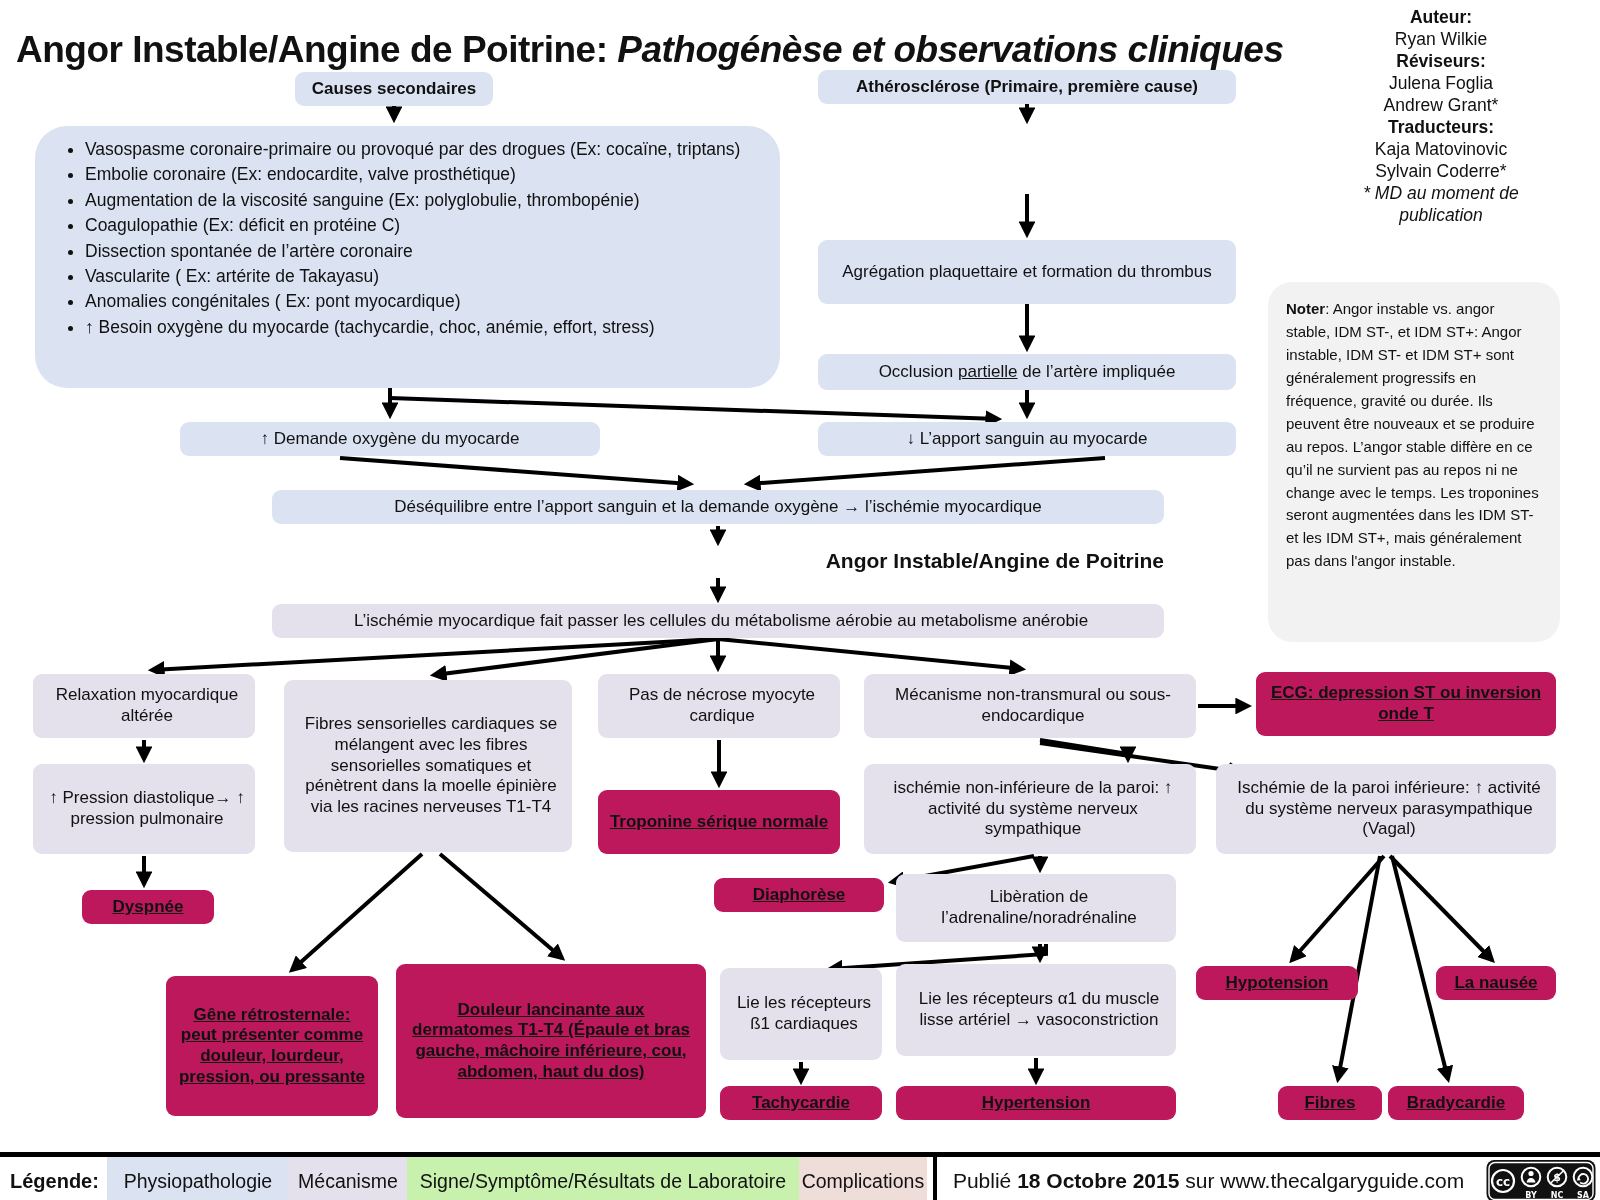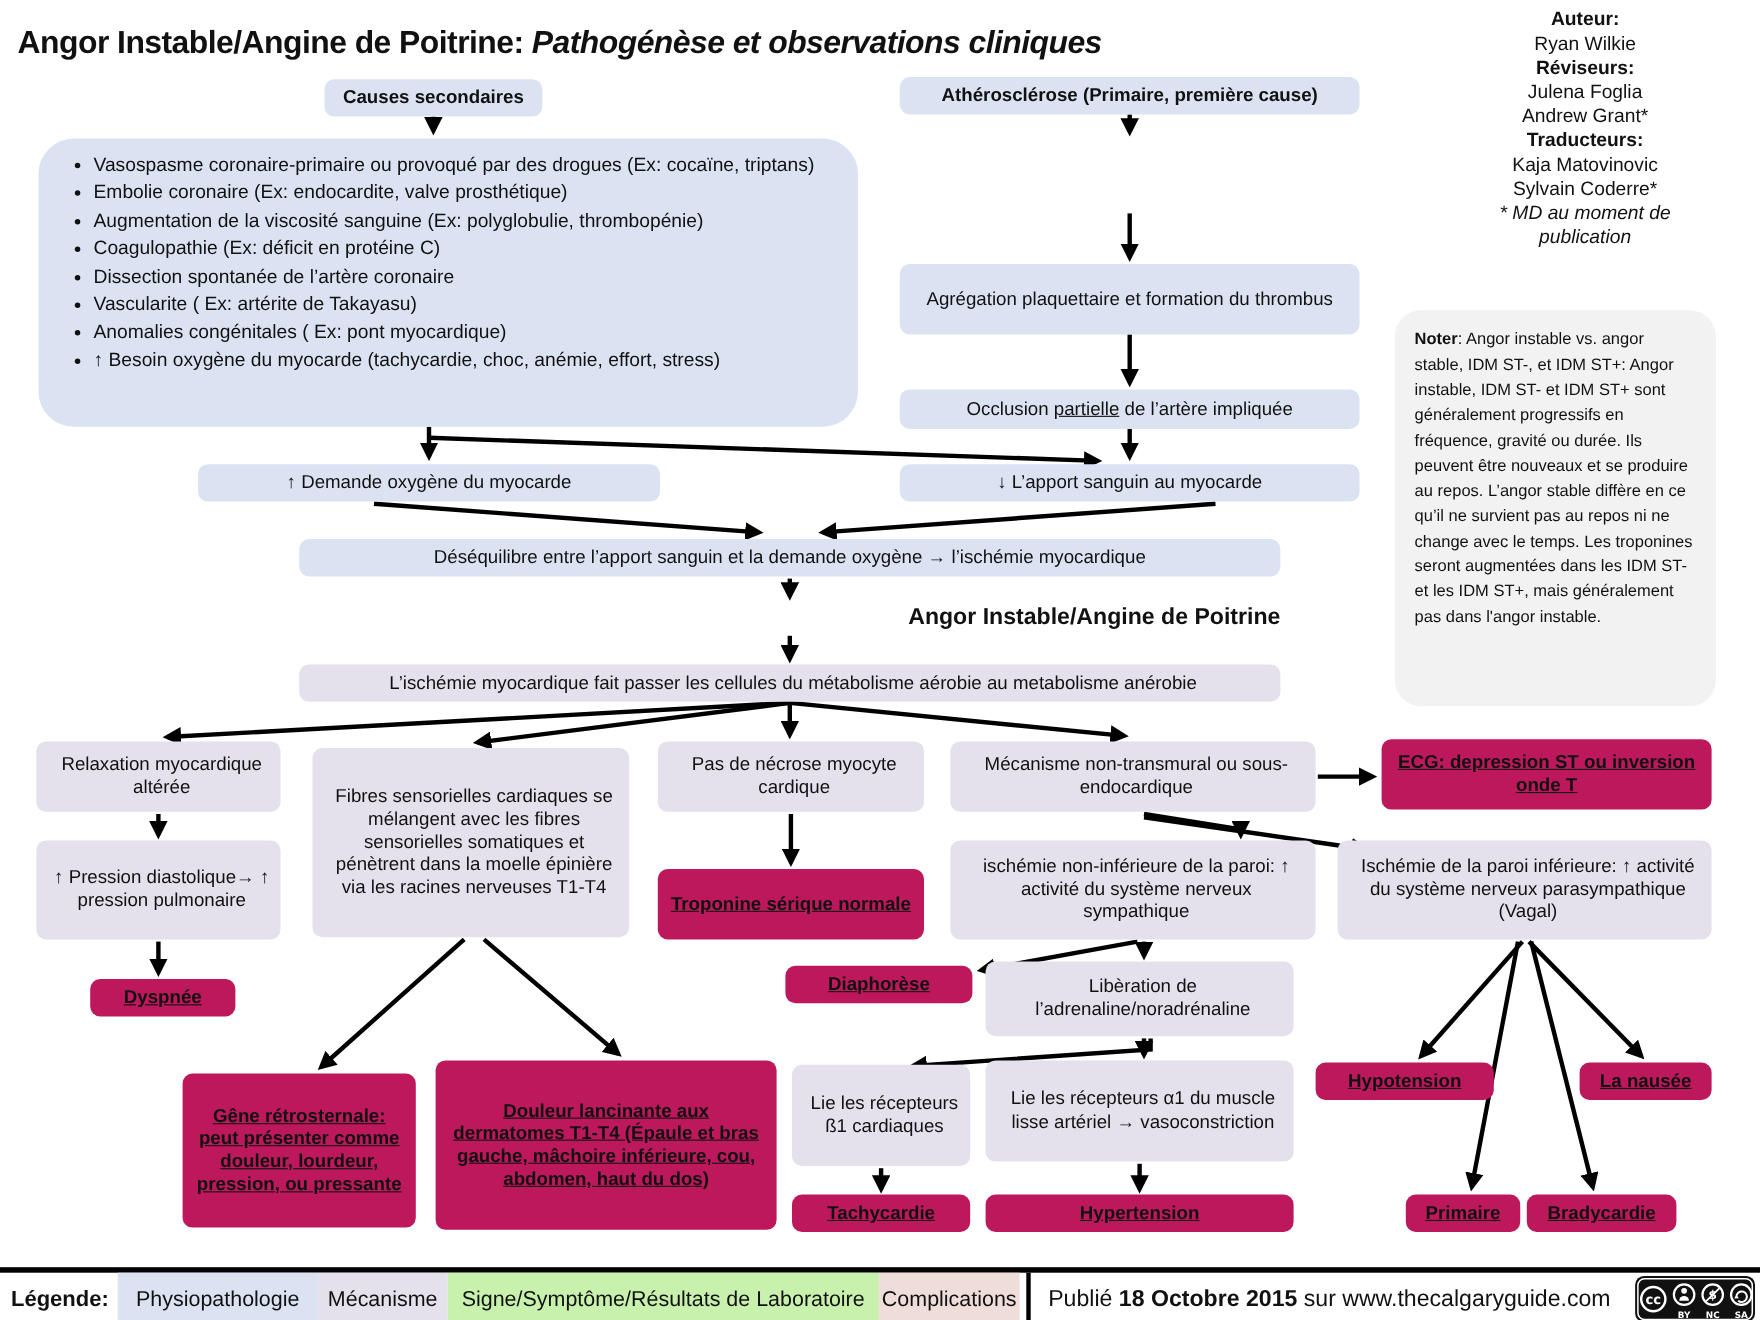--- a/index.html
+++ b/index.html
@@ -1,21 +1,21 @@
 <!DOCTYPE html>
 <html><head>
 <meta charset="utf-8">
 <style>
   html,body{margin:0;padding:0;background:#fff;}
   #canvas{
     position:relative;width:1600px;height:1200px;overflow:hidden;
     font-family:"Liberation Sans","DejaVu Sans",sans-serif;color:#111;background:#fff;
   }
   
-  .title{position:absolute;left:16px;top:4px;width:1270px;font-size:29px;font-weight:bold;letter-spacing:-0.5px;white-space:nowrap;}
+  .title{position:absolute;left:16px;top:4px;width:1270px;font-size:37px;font-weight:bold;letter-spacing:-0.5px;white-space:nowrap;}
   .title em{font-style:italic;}
   
   .credits{position:absolute;top:6px;right:44px;width:230px;text-align:center;font-size:17.5px;line-height:1.26;}
   .credits .b{font-weight:bold;}
   .credits .it{font-style:italic;}
   
   .notebox{position:absolute;left:1268px;top:282px;width:292px;height:360px;background:#f2f2f2;border-radius:24px;
     padding:16px 18px;box-sizing:border-box;font-size:15px;line-height:1.53;text-align:left;}
   .notebox .b{font-weight:bold;}
   
@@ -211,21 +211,21 @@
   <div class="box green" style="left:896px;top:1086px;width:280px;height:34px;">
       <span>Hypertension</span>
     </div>
   <div class="box green" style="left:1196px;top:966px;width:162px;height:34px;">
       <span>Hypotension</span>
     </div>
   <div class="box green" style="left:1436px;top:966px;width:120px;height:34px;">
       <span>La nausée</span>
     </div>
   <div class="box green" style="left:1278px;top:1086px;width:104px;height:34px;">
-      <span>Primaire</span>
+      <span>Fibres</span>
     </div>
   <div class="box green" style="left:1388px;top:1086px;width:136px;height:34px;">
       <span>Bradycardie</span>
     </div>
 
   <div class="notebox">
     <span class="b">Noter</span><span>: Angor instable vs. angor stable, IDM ST-, et IDM ST+: Angor instable, IDM ST- et IDM ST+ sont généralement progressifs en fréquence, gravité ou durée. Ils peuvent être nouveaux et se produire au repos. L’angor stable diffère en ce qu’il ne survient pas au repos ni ne change avec le temps. Les troponines seront augmentées dans les IDM ST- et les IDM ST+, mais généralement pas dans l'angor instable.</span>
   </div>
 
   <div class="footer">

